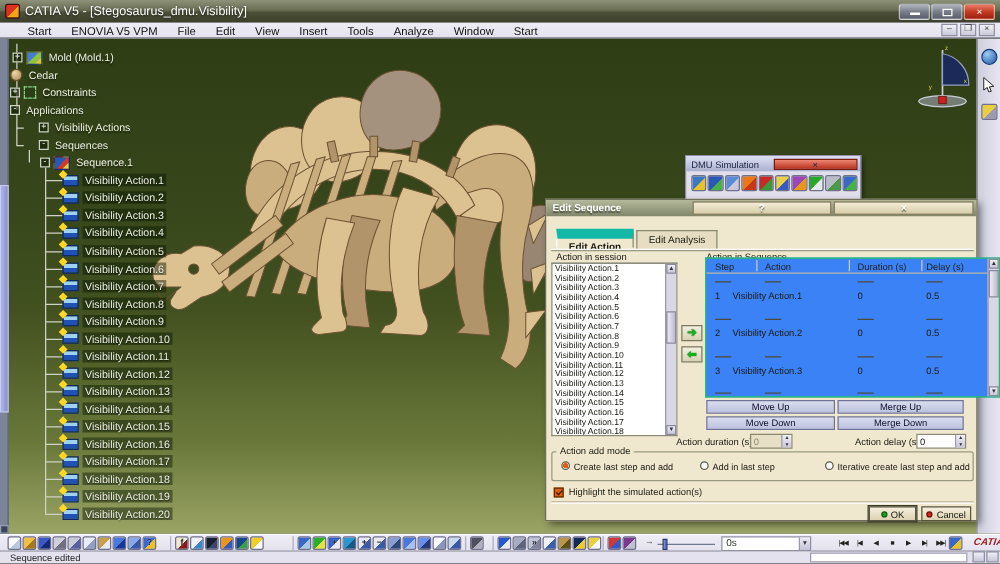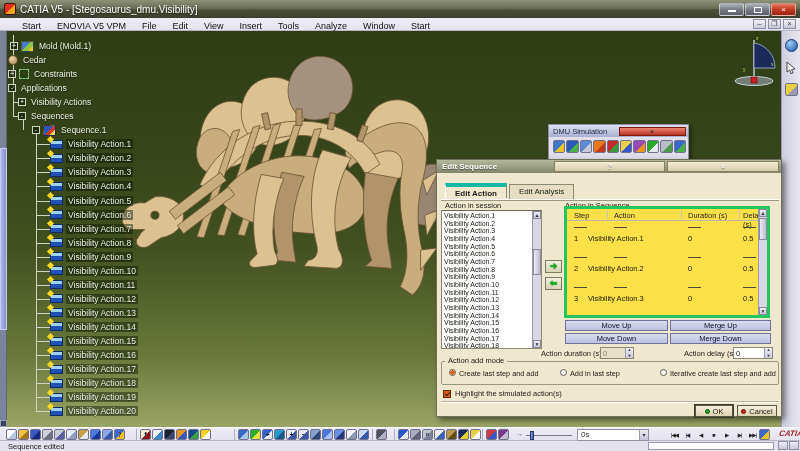--- a/index.html
+++ b/index.html
@@ -61,21 +61,21 @@
   
   .tree{position:absolute;left:8px;top:0;width:180px;height:396px;padding-top:8px;z-index:4}
   .trow{position:relative;height:14.05px;display:flex;align-items:center;gap:3px;white-space:nowrap}
   .exp{width:8px;height:8px;flex:none;border:1px solid #cfd3c5;background:rgba(18,32,5,.6);color:#fff;
     font-size:7px;line-height:6px;text-align:center}
   .exp:empty{visibility:hidden}
   .tlabel{font-size:8.5px;color:#edefe3;padding:0 2px;text-shadow:0 1px 1px rgba(0,0,0,.5)}
   .trow.act{padding-left:42px}
   .trow.act .tlabel{background:rgba(8,22,2,.45)}
   .trow.act::before{content:"";position:absolute;left:28px;top:50%;width:14px;height:1px;background:#cfd2c4}
-  .trow.lv2{padding-left:10px}
+  .trow.lv2{padding-left:23px}
   .trow.lv2::before{content:"";position:absolute;left:5px;top:50%;width:6px;height:1px;background:#cfd2c4}
   .trunk{position:absolute;width:1px;background:#cfd2c4}
   .trunk.t1{left:5px;top:4px;height:53px}
   .trunk.t2{left:5px;top:61px;height:24px}
   .trunk.t3{left:15px;top:89px;height:10px}
   .trunk.t4{left:28px;top:103px;height:277px}
   .ticon{flex:none;border:1px solid rgba(10,20,40,.6)}
   .ticon.mold{width:13px;height:11px;background:linear-gradient(135deg,#4a7ad0 0 45%,#8cc43e 45% 75%,#e8c42a 75% 100%)}
   .ticon.cedar{width:10px;height:10px;border-radius:50%;background:radial-gradient(circle at 35% 30%,#ecd6a8,#a8874f);border-color:#6a5430}
   .ticon.constraints{width:10px;height:10px;border:1px dashed #86d086;background:rgba(30,60,20,.3)}
@@ -112,39 +112,39 @@
   
   .dlg{position:absolute;left:436px;top:128px;width:346px;height:258px;background:var(--dialog-bg);
     border:1px solid #6f6f5c;box-shadow:3px 3px 6px rgba(0,0,0,.5);z-index:6;font-size:7.5px;color:#1a1a12}
   .dlg-title{height:13px;background:linear-gradient(180deg,var(--dialog-title1),var(--dialog-title2));
     display:flex;align-items:center;padding:0 2px 0 5px}
   .dlg-title span{flex:1;color:#fff;font-size:8px;font-weight:bold;text-shadow:0 1px 1px rgba(0,0,0,.5)}
   .dlg-sys{width:11px;height:11px;margin-left:2px;background:linear-gradient(180deg,#f4ecd6,#d6cdaa);border:1px solid #8a8060;
     color:#5a3a10;font-size:8px;line-height:9px;text-align:center;font-weight:bold}
   .tabs{position:absolute;left:8px;top:24px;height:15px;display:flex}
   .tab{padding:2px 9px 0;border:1px solid #8a8a72;border-bottom:none;background:#e6ddc2;font-size:8px;margin-right:2px}
-  .tab.active{background:var(--dialog-bg);border-top:4px solid #14b8a6;border-left-color:#fff;font-weight:bold;position:relative;top:-1px}
+  .tab.active{background:var(--dialog-bg);border-top:8px solid #14b8a6;border-left-color:#fff;font-weight:bold;position:relative;top:-1px}
   .tabline{position:absolute;left:4px;top:39px;width:338px;height:0;border-top:1px solid #fff;border-bottom:1px solid #9a9a82}
   .seclabel{position:absolute;font-size:7.5px}
   
   .listbox{position:absolute;left:4px;top:50px;width:101px;height:139px;background:#fff;border:1px solid #8a8a72;
     border-top-color:#6a6a56;overflow:hidden;display:flex}
   .litems{flex:1;overflow:hidden;padding-top:1px}
   .litem{font-size:6.9px;line-height:7.65px;padding-left:2px;white-space:nowrap}
   .vsb{width:9px;background:#d8d7e4;border-left:1px solid #9a99ae;position:relative;flex:none}
   .vsb .sa{position:absolute;left:0;width:8px;height:8px;background:linear-gradient(180deg,#f0eff8,#c8c7d8);
     border:1px solid #8a89a0;font-size:5px;line-height:6px;text-align:center;color:#333}
   .vsb .sa.up{top:0}.vsb .sa.dn{bottom:0}
   .vsb .sthumb{position:absolute;left:0;width:8px;background:linear-gradient(90deg,#ecebf4,#bcbbd0);border:1px solid #8a89a0}
   
   .xfer{position:absolute;left:108px;width:17px;height:13px;background:linear-gradient(180deg,#f2f0e0,#d8d2b4);
     border:1px solid #7a7a62;display:flex;align-items:center;justify-content:center;font-size:9px;font-weight:bold;
     color:#18b018;text-shadow:0 0 1px #063;line-height:1}
   
-  .seqtable{position:absolute;left:127px;top:46px;width:206px;height:112px;background:#fde047;border:3px solid #22c55e;display:flex}
+  .seqtable{position:absolute;left:127px;top:46px;width:236px;height:112px;background:#3b82f6;border:1px solid #22c55e;display:flex}
   .tbody{flex:1;position:relative;overflow:hidden}
   .thead{height:12px;border-bottom:1px solid #b8b8a8;position:relative}
   .thead span{position:absolute;top:2px;font-size:7.5px;color:#222}
   .th-step{left:7px}.th-action{left:47px}.th-dur{left:121px}.th-delay{left:176px}
   .thead i{position:absolute;top:1px;width:1px;height:9px;background:#c8c8ba}
   .seqrows{position:relative}
   .seqrow{position:relative;height:30px}
   .dashes i{position:absolute;top:6px;width:13px;height:1px;background:#4a4a3c}
   .dashes i:nth-child(1){left:7px}.dashes i:nth-child(2){left:47px}.dashes i:nth-child(3){left:121px}.dashes i:nth-child(4){left:176px}
   .vals span{position:absolute;top:13px;font-size:7.5px}

